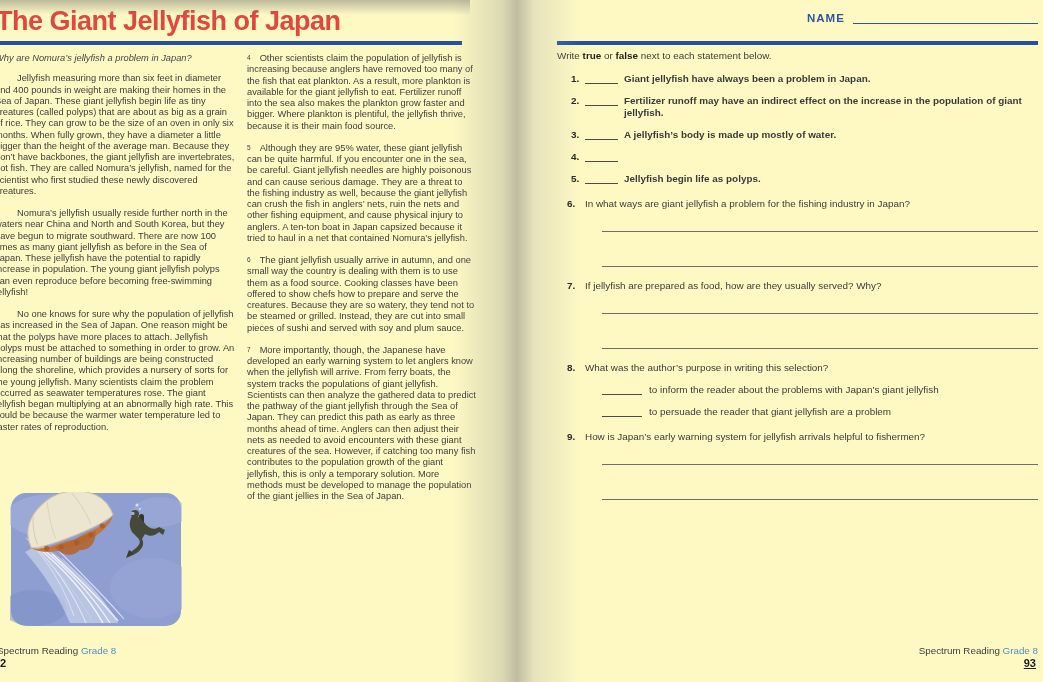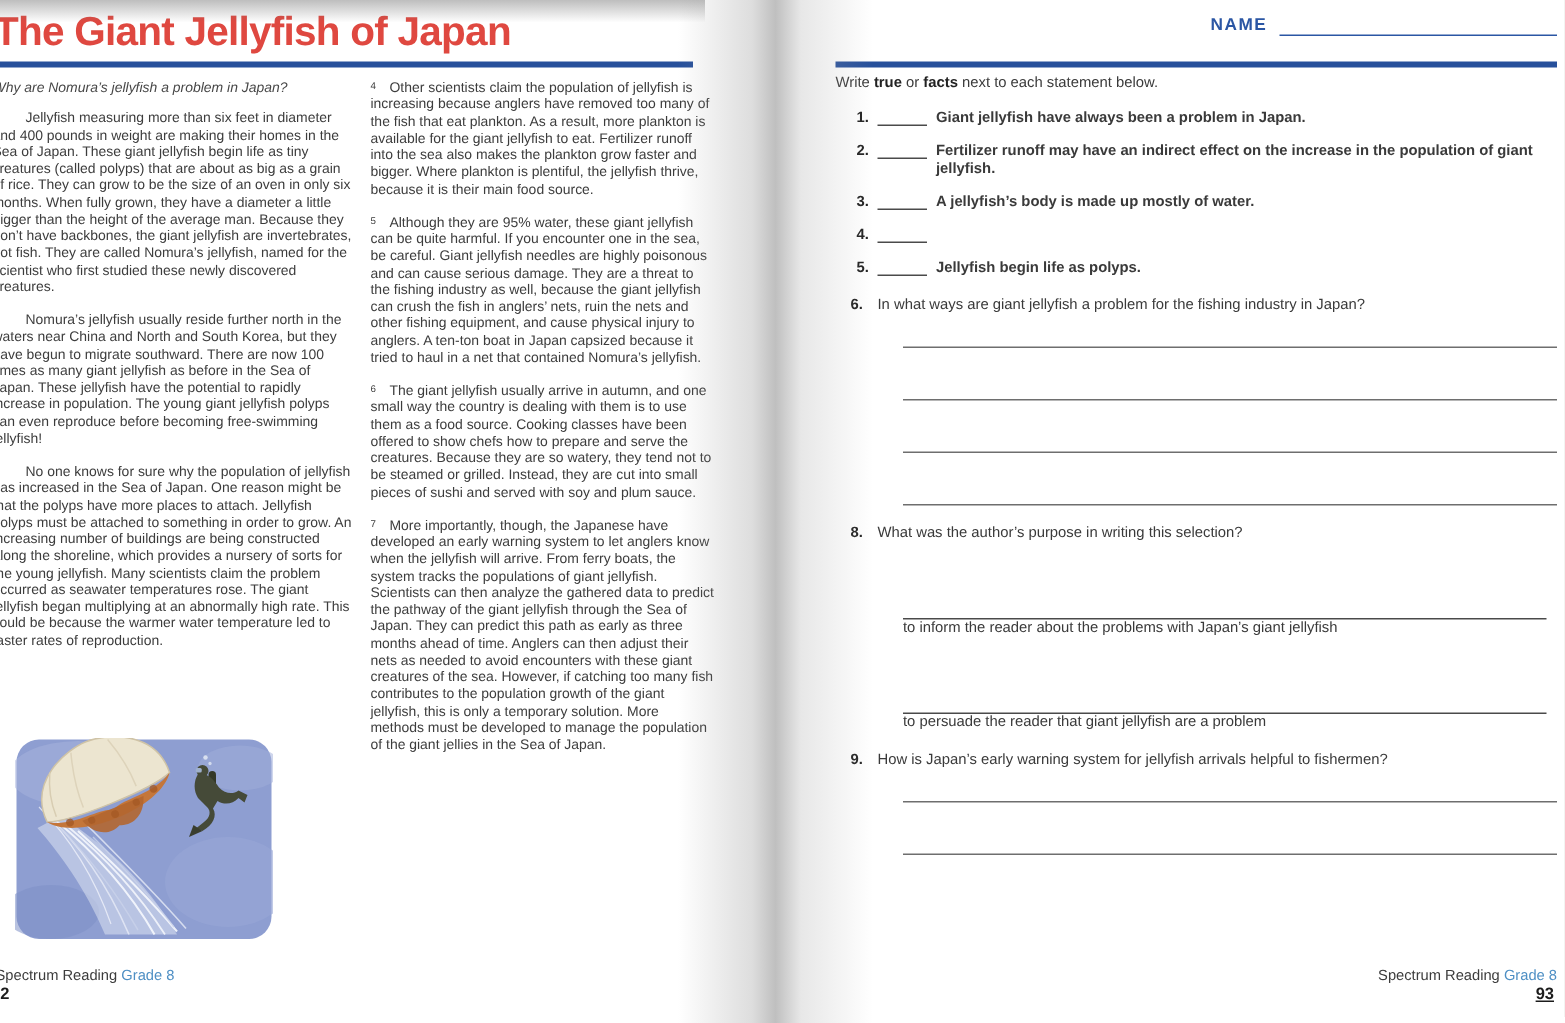--- a/index.html
+++ b/index.html
@@ -1,18 +1,18 @@
 <!DOCTYPE html>
 <html><head>
 <meta charset="utf-8">
 <style>
   html,body { margin:0; padding:0; background:#e9e9e7; }
   .spread {
     position:relative; width:1043px; height:682px; overflow:hidden;
-    background:#ffffff; font-family:"Liberation Sans", sans-serif;
+    background:#fef9c3; font-family:"Liberation Sans", sans-serif;
   }
 
   
   .left-page { position:absolute; left:-8px; top:0; width:490px; height:682px; }
   .lp-title {
     margin:6px 0 0 4px; font-size:27px; font-weight:bold; letter-spacing:-0.5px;
     color:#df4840; line-height:30px; white-space:nowrap;
   }
   .title-rule { margin-top:5px; width:470px; height:4px; background:#27509b; }
   .columns { display:flex; gap:12px; margin:8px 0 0 3px; }
@@ -32,39 +32,39 @@
       rgba(128,128,128,0.5) 50%, rgba(170,170,170,0.28) 63%, rgba(255,255,255,0) 100%);
   }
   .scan-top {
     position:absolute; left:0; top:0; width:470px; height:15px; pointer-events:none;
     background:linear-gradient(to bottom, rgba(110,110,110,0.45), rgba(110,110,110,0));
   }
 
   
   .right-page { position:absolute; left:520px; top:0; width:523px; height:682px; }
   .right-content { position:absolute; left:37px; top:0; width:481px; }
-  .name-row { position:absolute; left:250px; top:11px; width:231px; display:flex; align-items:flex-start; }
+  .name-row { position:absolute; left:250px; top:11px; width:231px; display:flex; align-items:center; }
   .name-label { font-weight:bold; font-size:11.5px; letter-spacing:1px; color:#2b56a4; }
   .name-line { flex:1; margin-left:8px; border-bottom:1.5px solid #2b56a4; height:12px; }
   .top-rule { position:absolute; left:0; top:41px; width:481px; height:4px; background:#27509b; }
   .qa { position:absolute; left:0; top:50px; width:481px; font-size:9.9px; line-height:12px; color:#3a3a3a; }
   .instructions { margin:0 0 11px 0; }
   .instructions b { color:#222; }
 
   .tf-row { display:flex; margin:0 0 10px 14px; }
   .tf-num { font-weight:bold; color:#222; width:14px; flex:0 0 14px; }
   .tf-blank { flex:0 0 33px; border-bottom:1px solid #4a4a4a; height:10px; margin-right:6px; }
   .tf-stmt { flex:1;font-weight:bold; }
 
   .q-row { display:flex; margin:13px 0 0 10px; }
   .q-num { font-weight:bold; color:#222; width:18px; flex:0 0 18px; }
   .q-text { flex:1; }
   .answer-line { height:13px; border-bottom:1px solid #6e6e6e; margin:8px 0 0 45px; }
   .answer-line + .answer-line { margin-top:21px; }
-  .choice-row { display:flex; margin:10px 0 0 45px;flex-direction:column; }
+  .choice-row { display:flex; margin:10px 0 0 45px; }
   .choice-blank { flex:0 0 40px; border-bottom:1px solid #4a4a4a; height:10px; margin-right:7px; }
   .choice-text { flex:1; }
 
   
   .lp-footer { position:absolute; left:5px; top:645px; font-size:9.8px; color:#3c3c3c; }
   .lp-pagenum { position:absolute; left:2px; top:657px; font-size:11px; font-weight:bold; color:#1c1c1c; }
   .rp-footer { position:absolute; right:25px; top:645px; font-size:9.8px; color:#3c3c3c; text-align:right; }
   .grade-blue { color:#4e8fc4; }
 </style>
 </head>
@@ -150,21 +150,21 @@
   <div class="right-page">
     <div class="right-content">
 
       <div class="name-row">
         <span class="name-label">NAME</span>
         <span class="name-line"></span>
       </div>
       <div class="top-rule"></div>
 
       <div class="qa">
-        <p class="instructions"><span>Write </span><b>true</b><span> or </span><b>facts</b><span> next to each statement below.</span></p>
+        <p class="instructions"><span>Write </span><b>true</b><span> or </span><b>false</b><span> next to each statement below.</span></p>
 
         <div class="tf-row">
           <span class="tf-num">1.</span>
           <span class="tf-blank"></span>
           <span class="tf-stmt">Giant jellyfish have always been a problem in Japan.</span>
         </div>
         <div class="tf-row">
           <span class="tf-num">2.</span>
           <span class="tf-blank"></span>
           <span class="tf-stmt">Fertilizer runoff may have an indirect effect on the increase in the population of giant jellyfish.</span>
@@ -184,20 +184,24 @@
           <span class="tf-stmt">Jellyfish begin life as polyps.</span>
         </div>
 
         <div class="q-row">
           <span class="q-num">6.</span>
           <span class="q-text">In what ways are giant jellyfish a problem for the fishing industry in Japan?</span>
         </div>
         <div class="answer-line"></div>
         <div class="answer-line"></div>
 
+        <div class="q-row">
+          <span class="q-num">7.</span>
+          <span class="q-text">If jellyfish are prepared as food, how are they usually served? Why?</span>
+        </div>
         <div class="answer-line"></div>
         <div class="answer-line"></div>
 
         <div class="q-row">
           <span class="q-num">8.</span>
           <span class="q-text">What was the author’s purpose in writing this selection?</span>
         </div>
         <div class="choice-row">
           <span class="choice-blank"></span>
           <span class="choice-text">to inform the reader about the problems with Japan’s giant jellyfish</span>

